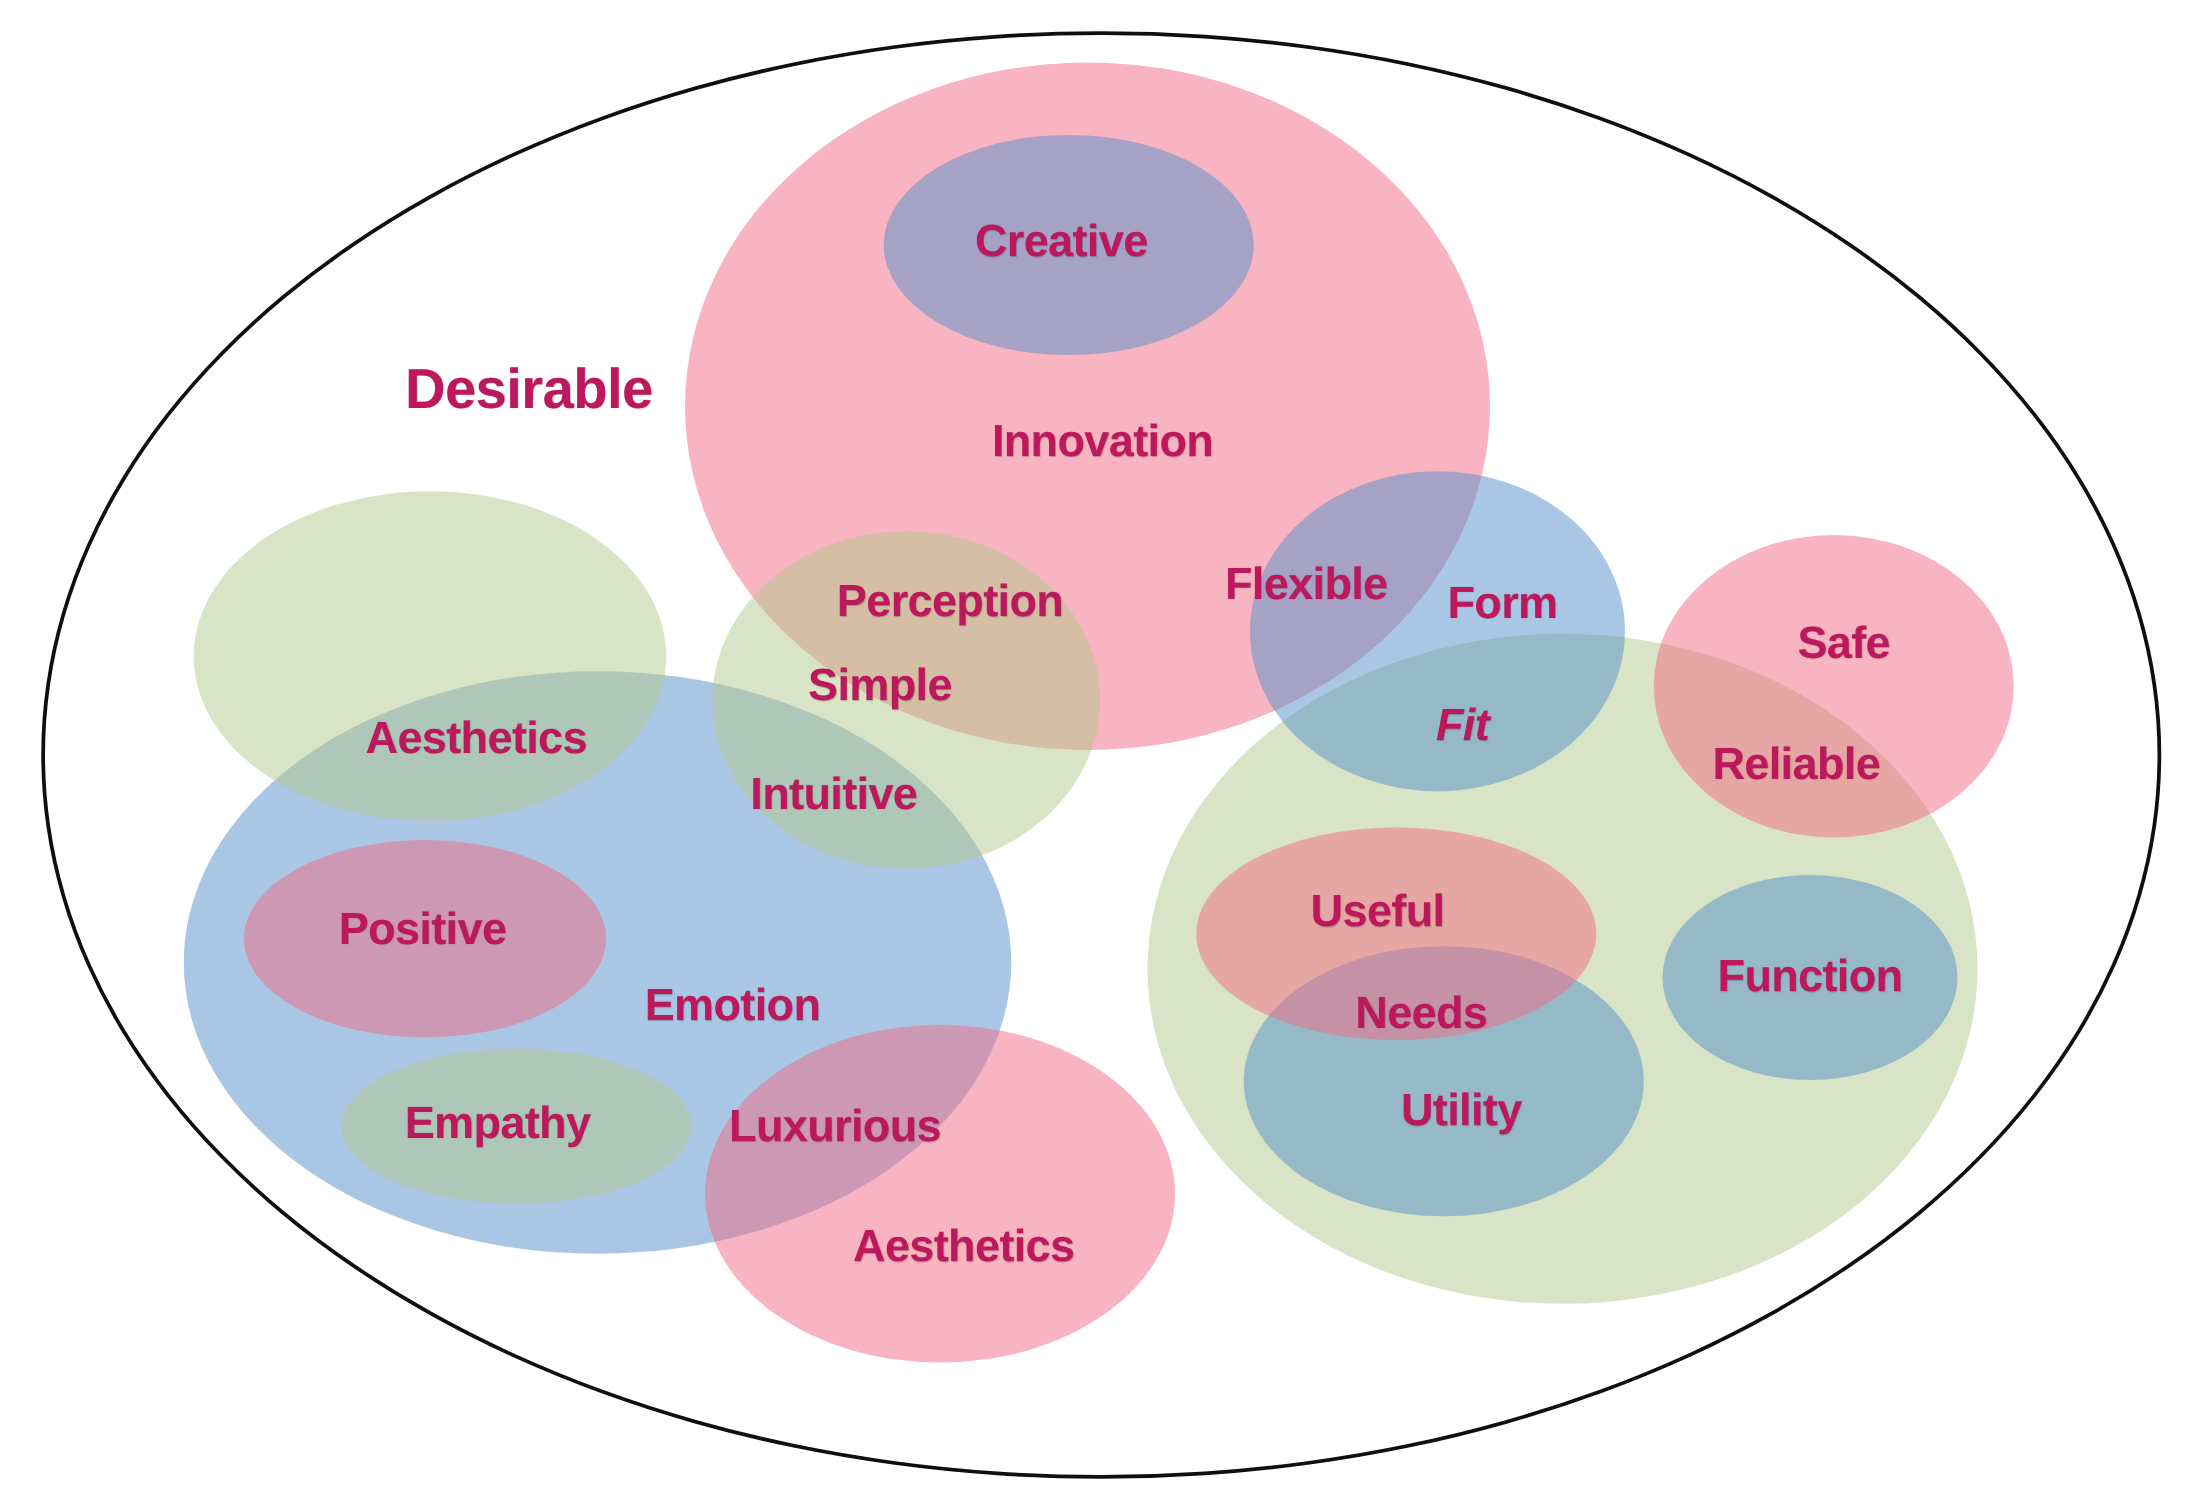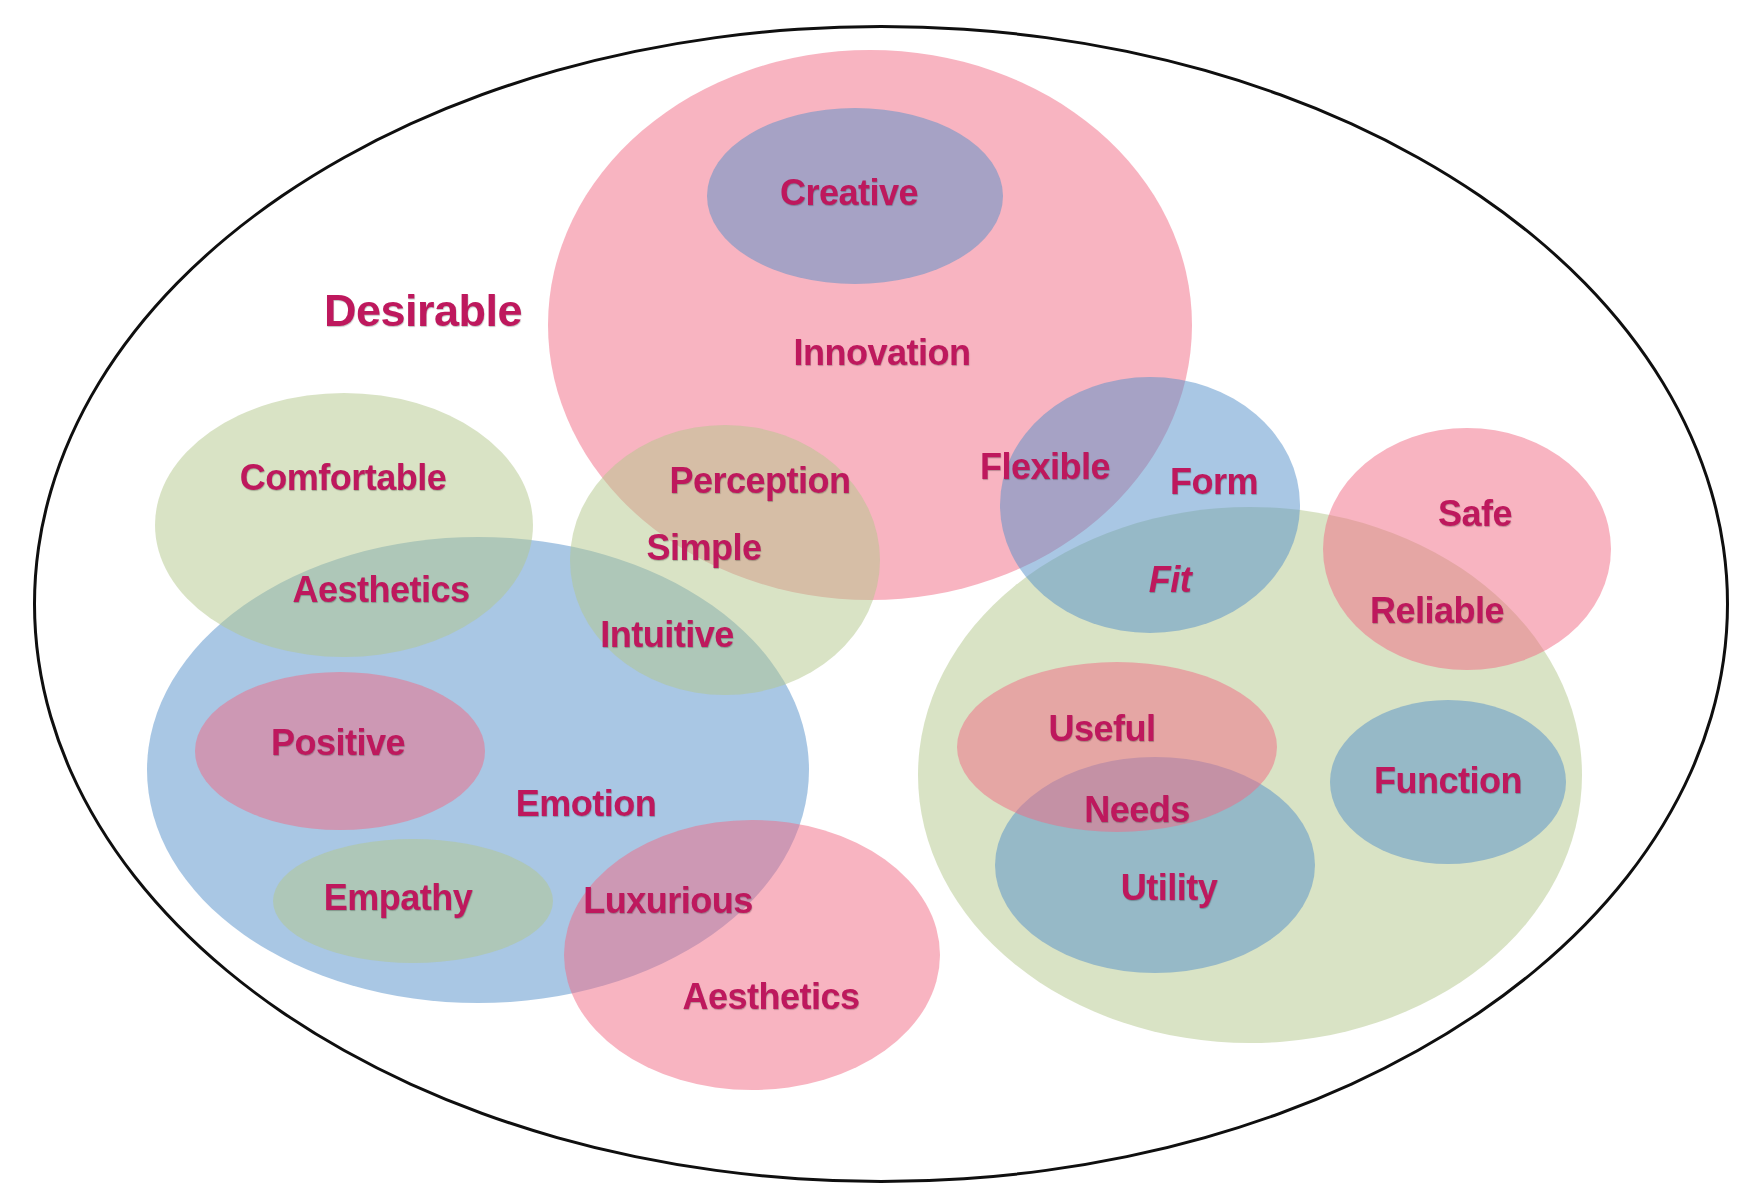--- a/index.html
+++ b/index.html
@@ -70,21 +70,21 @@
   #t-pleasurable { left: 381px;  top: 590px; }
   #t-perception  { left: 760px;  top: 481px; }
   #t-simple      { left: 704px;  top: 548px; }
   #t-intuitive   { left: 667px;  top: 635px; }
   #t-positive    { left: 338px;  top: 743px; }
   #t-emotion     { left: 586px;  top: 772px; margin-top: 32px; }
   #t-empathy     { left: 398px;  top: 898px; }
   #t-luxurious   { left: 668px;  top: 901px; text-align: right; }
   #t-aesthetics  { left: 771px;  top: 997px; }
   #t-flexible    { left: 1045px; top: 467px; text-align: center; }
-  #t-form        { left: 1202px; top: 482px; margin-left: 12px; }
+  #t-form        { left: 1202px; top: 482px; }
   #t-fit         { left: 1170px; top: 580px; font-style: italic; }
   #t-safe        { left: 1475px; top: 514px; }
   #t-reliable    { left: 1437px; top: 611px; }
   #t-useful      { left: 1102px; top: 729px; }
   #t-needs       { left: 1137px; top: 810px; }
   #t-utility     { left: 1169px; top: 888px; }
   #t-function    { left: 1448px; top: 781px; }
 </style>
 </head>
 <body>
@@ -104,21 +104,20 @@
   <div class="ellipse blue" id="e-function"></div>
   <div class="ellipse pink" id="e-useful"></div>
   <div class="ellipse pink" id="e-positive"></div>
   <div class="ellipse green" id="e-empathy"></div>
   <div class="ellipse pink" id="e-aesthetics"></div>
   <div class="ellipse pink" id="e-safe"></div>
 
   <div class="lbl lbl-title" id="t-desirable">Desirable</div>
   <div class="lbl" id="t-creative">Creative</div>
   <div class="lbl" id="t-innovation">Innovation</div>
-  <div class="lbl" id="t-comfortable">Comfortable</div>
   <div class="lbl" id="t-pleasurable">Aesthetics</div>
   <div class="lbl" id="t-perception">Perception</div>
   <div class="lbl" id="t-simple">Simple</div>
   <div class="lbl" id="t-intuitive">Intuitive</div>
   <div class="lbl" id="t-positive">Positive</div>
   <div class="lbl" id="t-emotion">Emotion</div>
   <div class="lbl" id="t-empathy">Empathy</div>
   <div class="lbl" id="t-luxurious">Luxurious</div>
   <div class="lbl" id="t-aesthetics">Aesthetics</div>
   <div class="lbl" id="t-flexible">Flexible</div>

